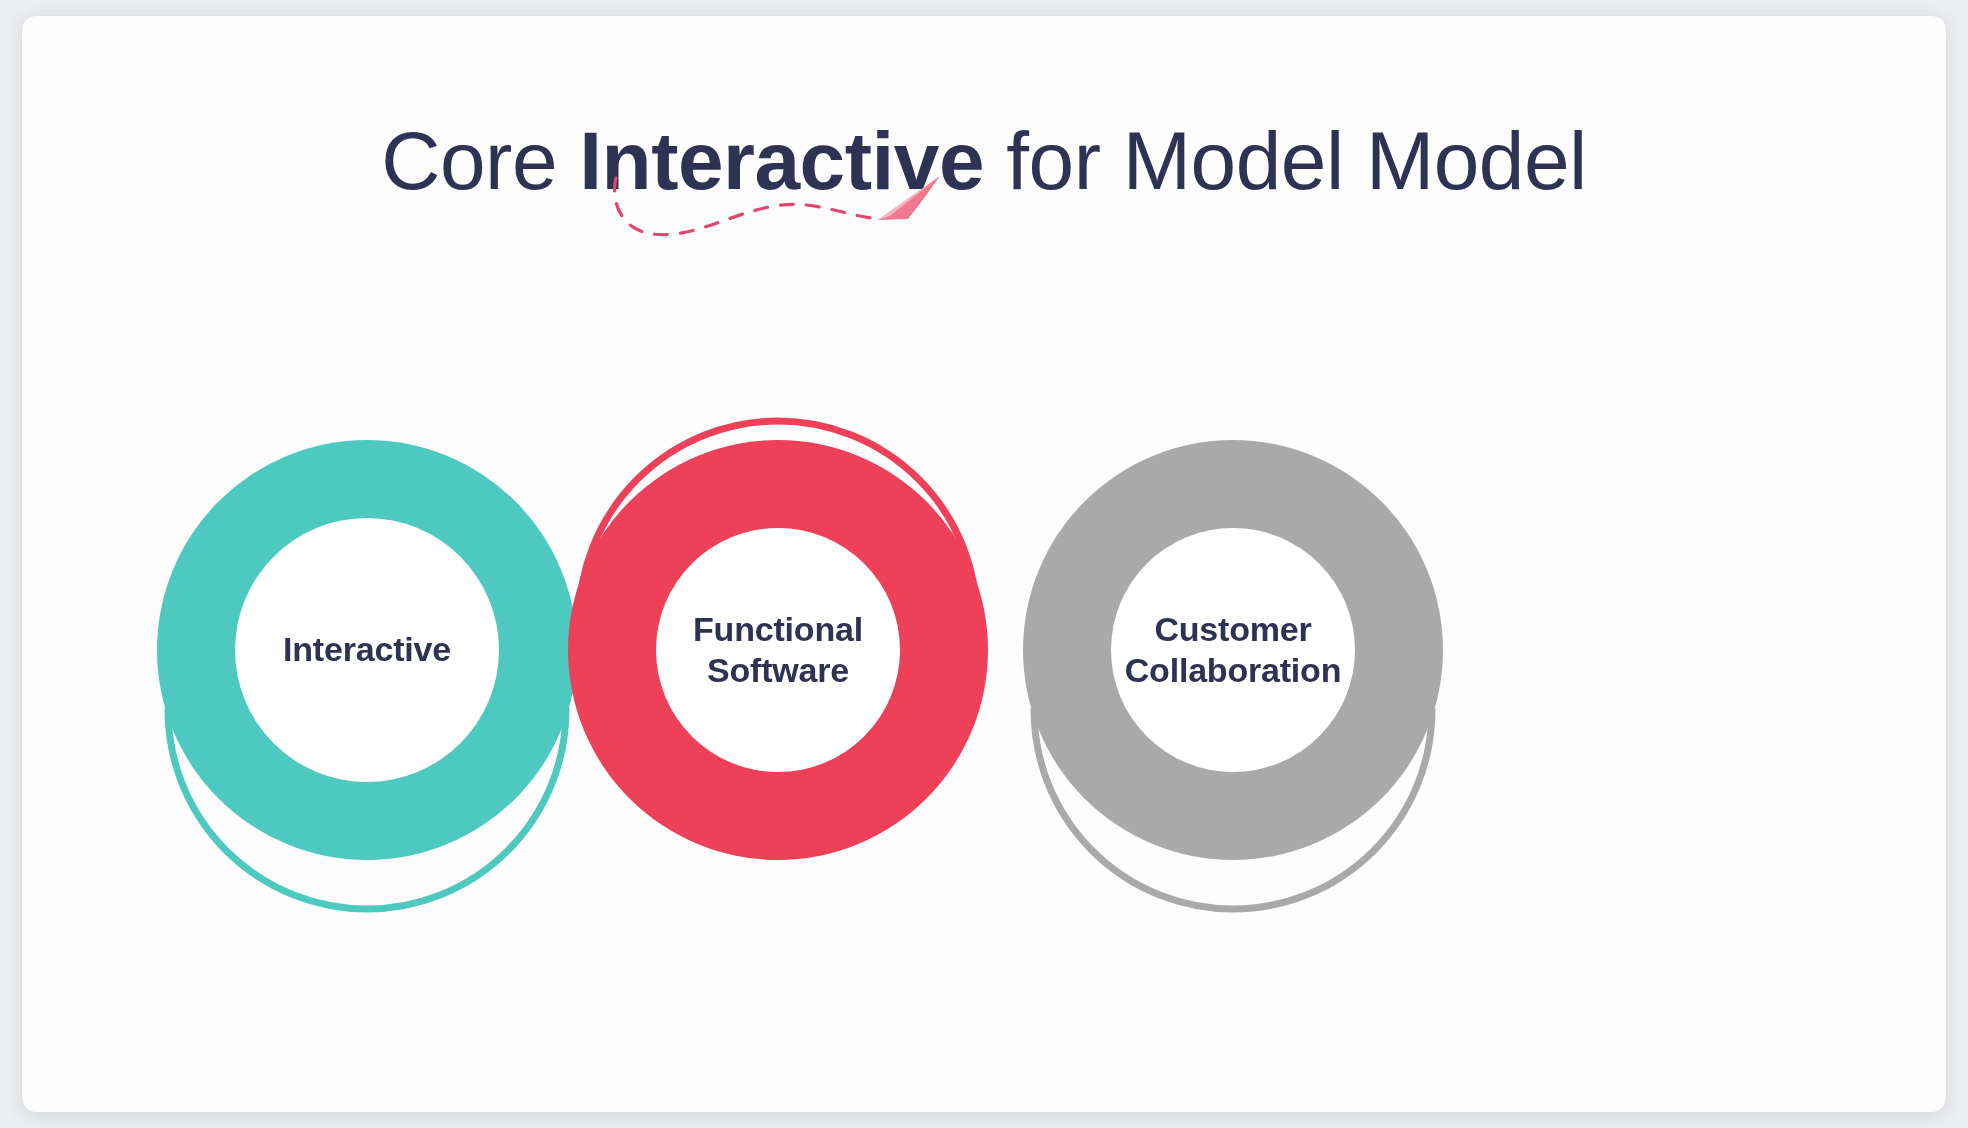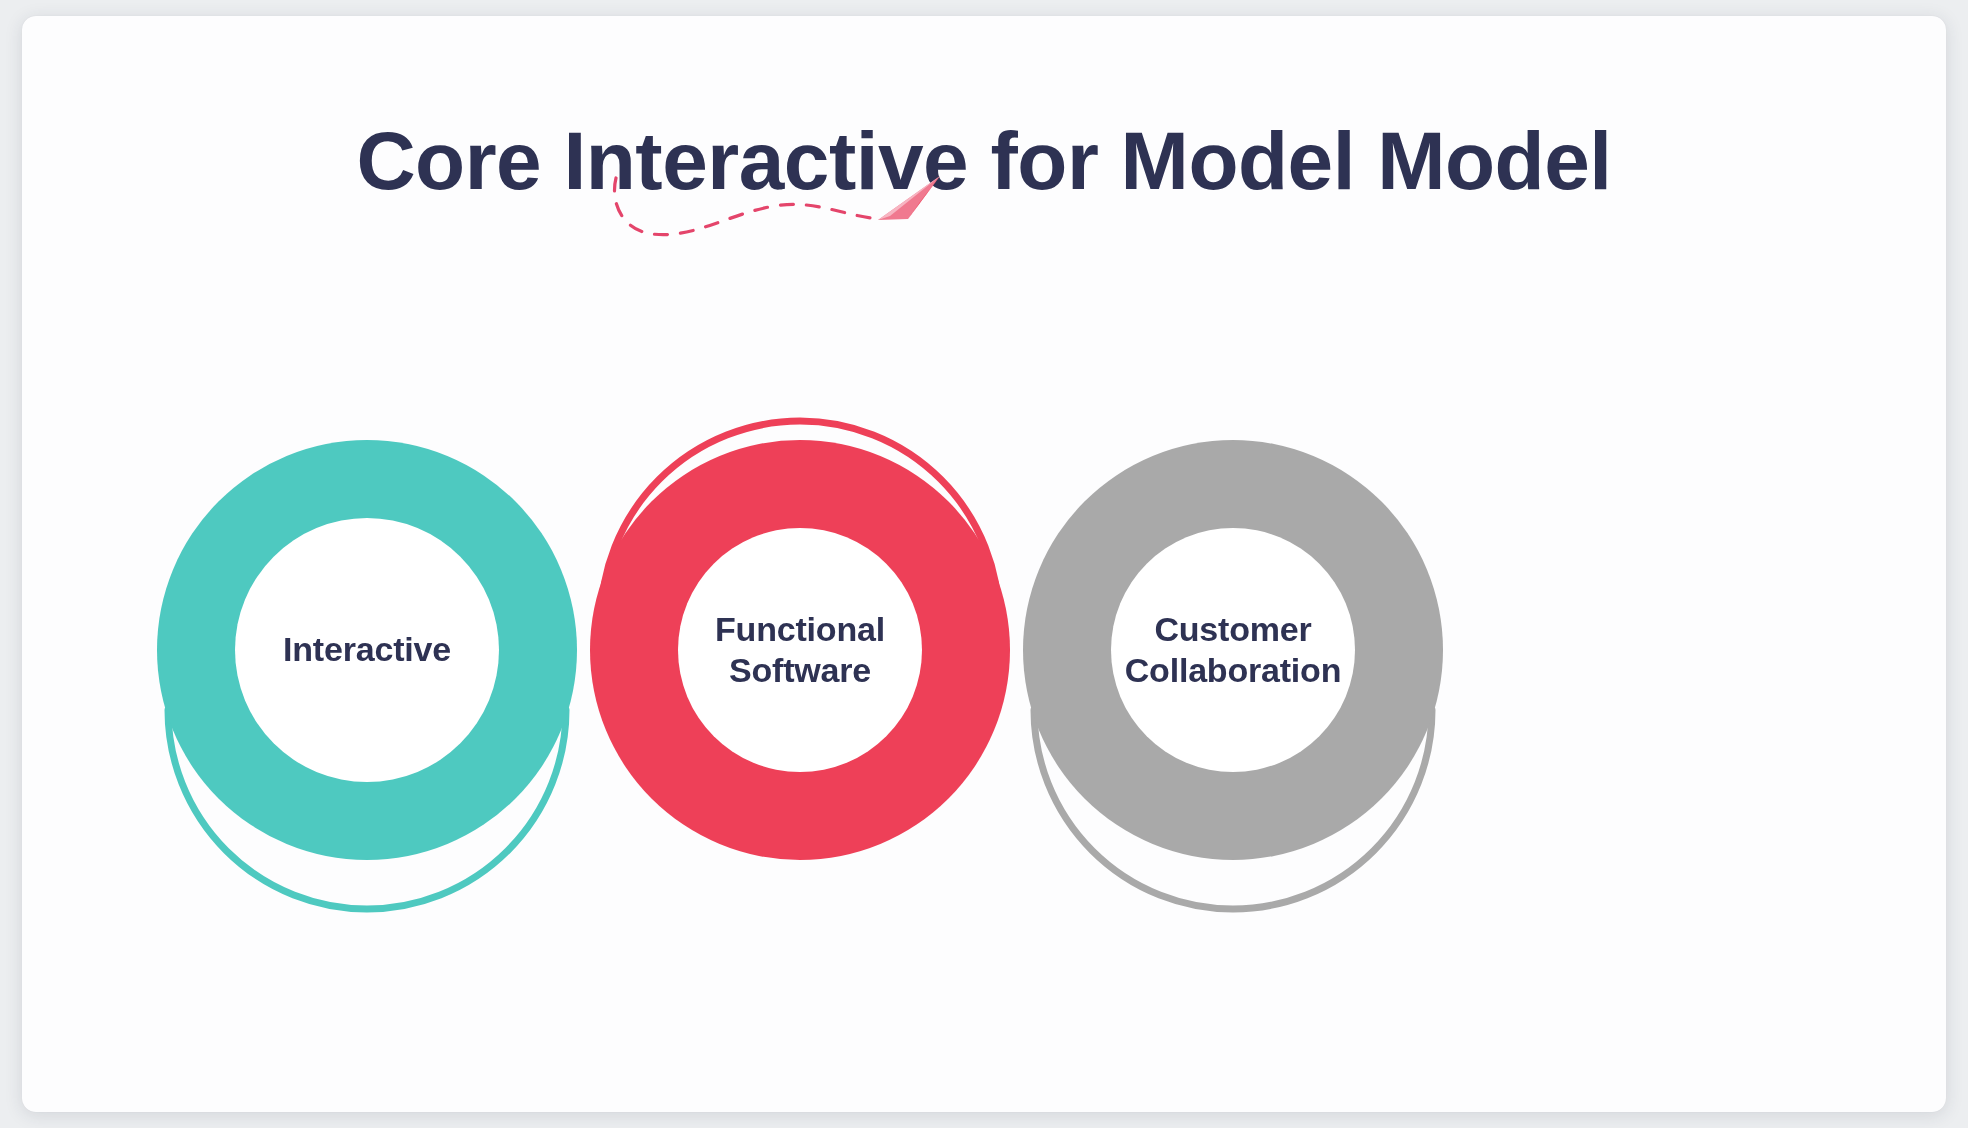--- a/index.html
+++ b/index.html
@@ -37,21 +37,21 @@
     white-space: nowrap;
   }
   #title-block .t-reg,
   #title-block .t-bold {
     font-size: 82px;
     color: #2e3253;
     letter-spacing: -0.5px;
     line-height: 1;
     vertical-align: baseline;
   }
-  #title-block .t-reg  { font-weight: 700; }
+  #title-block .t-reg  { font-weight: 400; }
   #title-block .t-bold { font-weight: 700; }
 
   
   #title-swoosh {
     position: absolute;
     left: 586px;
     top: 160px;
     width: 380px;
     height: 80px;
     pointer-events: none;
@@ -65,21 +65,21 @@
     width: 1548px;
     height: 480px;
   }
   .donut-item {
     position: absolute;
     top: 0;
     width: 420px;
     height: 460px;
   }
   .donut-item.i0 { left:  110px; }
-  .donut-item.i1 { left:  543px; }
+  .donut-item.i1 { left:  521px; }
   .donut-item.i2 { left:  976px; }
   .donut-item.i3 { left: 1409px; }
 
   
   .ring {
     position: absolute;
     left: 25px;
     top: 20px;
     width: 420px;
     height: 420px;

